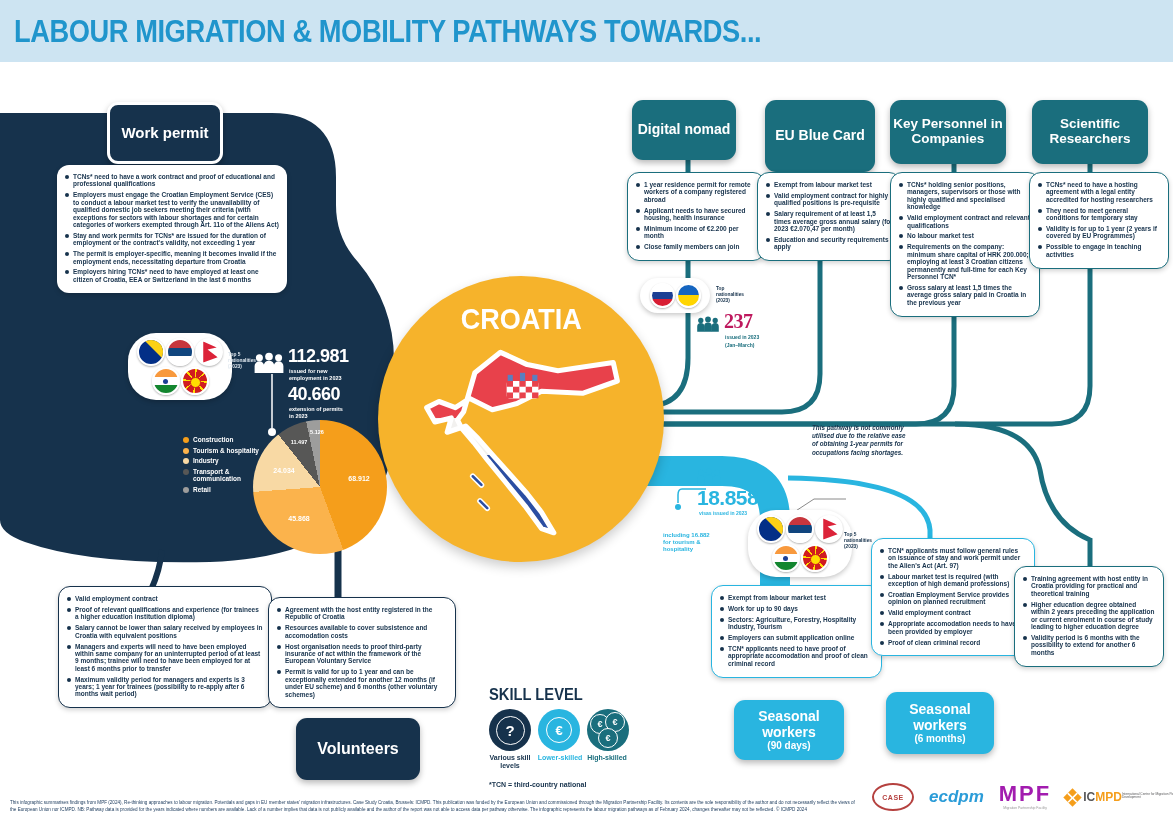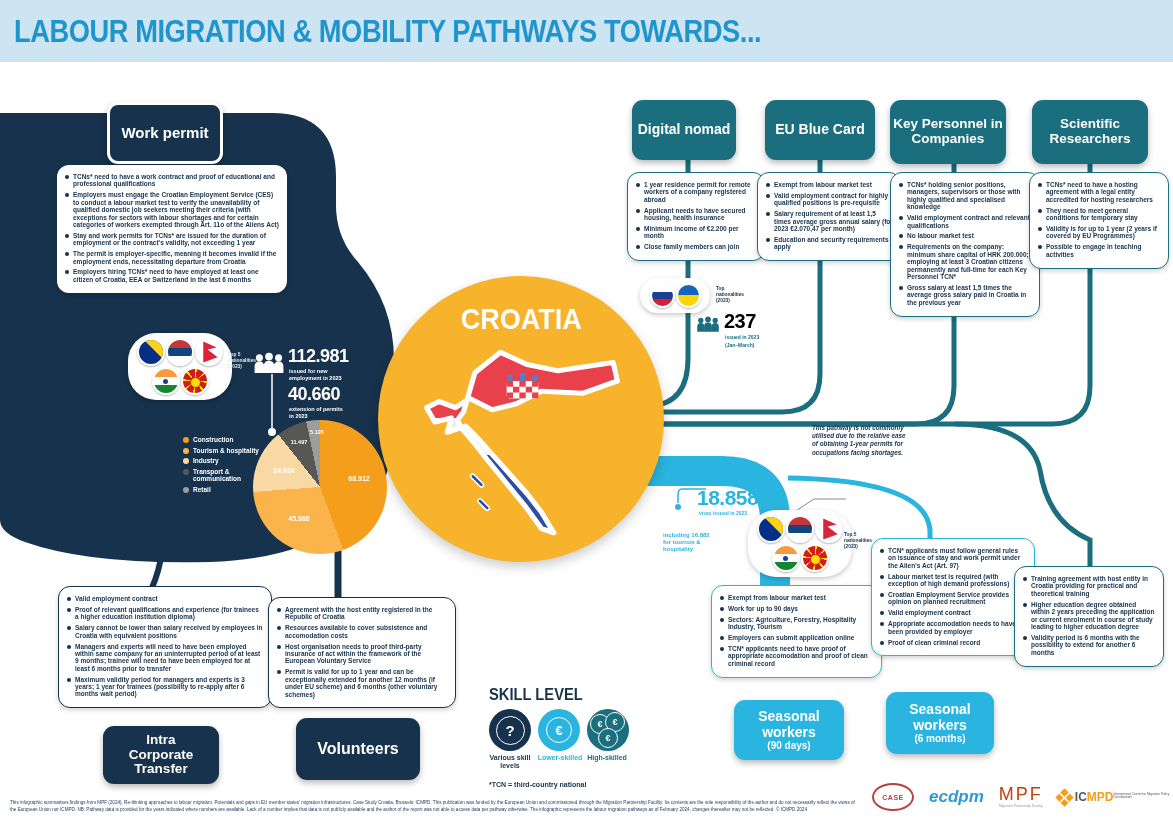--- a/index.html
+++ b/index.html
@@ -99,21 +99,21 @@
   .tcnnote{position:absolute;left:489px;top:781px;font-size:7px;font-weight:bold;color:#16324c;}
 
   .footer{position:absolute;left:10px;top:799px;width:848px;font-size:4.6px;line-height:1.55;color:#1b3a5c;}
 
   
   .logos{position:absolute;left:872px;top:781px;display:flex;align-items:center;gap:15px;}
   .caselogo{width:38px;height:24px;border:2.2px solid #b5413f;border-radius:50%;display:flex;align-items:center;
             justify-content:center;font-size:7px;font-weight:bold;color:#b5413f;letter-spacing:.5px;}
   .ecdpm{font-size:17px;font-weight:bold;font-style:italic;color:#2b9cd8;}
   .mpf{display:flex;flex-direction:column;align-items:center;line-height:1;}
-  .mpf .m{font-size:18px;font-weight:normal;color:#c2410c;letter-spacing:2px;}
+  .mpf .m{font-size:22px;font-weight:bold;color:#a21caf;letter-spacing:2px;}
   .mpf .c{font-size:3.4px;color:#999;margin-top:2px;}
   .icmpd{display:flex;align-items:center;gap:4px;}
   .icmpd-mark{width:13px;height:13px;transform:rotate(45deg);
       background:linear-gradient(#fff,#fff) center/100% 1.6px no-repeat,
                  linear-gradient(#fff,#fff) center/1.6px 100% no-repeat,#f59e1b;}
   .icmpd-txt{display:flex;flex-direction:row;line-height:1;}
   .icmpd-txt .t{font-size:12px;font-weight:bold;}
   .icmpd-txt .t .ic{color:#58585a;} .icmpd-txt .t .mpd{color:#f59e1b;}
   .icmpd-txt .c{font-size:3.2px;color:#58585a;margin-top:2px;}
   .eu{display:flex;flex-direction:column;align-items:center;}
@@ -268,25 +268,25 @@
   <div class="people" style="left:696px;top:316px;color:#1a6e7d;">
     <svg width="24" height="16" viewBox="0 0 40 26" fill="currentColor">
       <circle cx="8" cy="7" r="4.4"></circle>
         <path d="M2,26 v-8.5 a6,6 0 0 1 12,0 V26 z"></path>
       <circle cx="20" cy="5.5" r="4.8"></circle>
         <path d="M13.5,26 v-9 a6.5,6.5 0 0 1 13,0 V26 z"></path>
       <circle cx="32" cy="7" r="4.4"></circle>
         <path d="M26,26 v-8.5 a6,6 0 0 1 12,0 V26 z"></path>
     </svg>
   </div>
-  <div class="bignum" style="left:724px;top:310px;font-size:20px;color:#000000;">237</div>
+  <div class="bignum" style="left:724px;top:310px;font-size:20px;color:#be185d;font-family:Liberation Serif, serif;">237</div>
   <div class="statcap" style="left:725px;top:334px;width:44px;font-size:5px;color:#1a6e7d;">issued in 2023</div>
   <div class="statcap" style="left:725px;top:342px;width:44px;font-size:5px;color:#1a6e7d;">(Jan–March)</div>
 
-  <div class="hdr teal" style="left:765px;top:100px;width:110px;height:60px;font-size:14px;">
+  <div class="hdr teal" style="left:765px;top:100px;width:110px;height:72px;font-size:14px;">
     <span>EU Blue Card</span>
   </div>
   <div class="bullets b-teal" style="left:757px;top:172px;width:128px;">
     <ul class="blist">
         <li>Exempt from labour market test</li>
         <li>Valid employment contract for highly qualified positions is pre-requisite</li>
         <li>Salary requirement of at least 1,5 times average gross annual salary (for 2023 €2.070,47 per month)</li>
         <li>Education and security requirements apply</li>
       </ul>
   </div>
@@ -377,23 +377,20 @@
   </div>
 
   <div class="bullets b-navy" style="left:58px;top:586px;width:198px;">
     <ul class="blist">
         <li>Valid employment contract</li>
         <li>Proof of relevant qualifications and experience (for trainees a higher education institution diploma)</li>
         <li>Salary cannot be lower than salary received by employees in Croatia with equivalent positions</li>
         <li>Managers and experts will need to have been employed within same company for an uninterrupted period of at least 9 months; trainee will need to have been employed for at least 6 months prior to transfer</li>
         <li>Maximum validity period for managers and experts is 3 years; 1 year for trainees (possibility to re-apply after 6 months wait period)</li>
       </ul>
-  </div>
-  <div class="hdr navy" style="left:103px;top:726px;width:116px;height:58px;font-size:13.5px;">
-    <span style="width:95px;">Intra Corporate Transfer</span>
   </div>
 
   <div class="bullets b-navy" style="left:268px;top:597px;width:172px;">
     <ul class="blist">
         <li>Agreement with the host entity registered in the Republic of Croatia</li>
         <li>Resources available to cover subsistence and accomodation costs</li>
         <li>Host organisation needs to proof third-party insurance of act within the framework of the European Voluntary Service</li>
         <li>Permit is valid for up to 1 year and can be exceptionally extended for another 12 months (if under EU scheme) and 6 months (other voluntary schemes)</li>
       </ul>
   </div>

